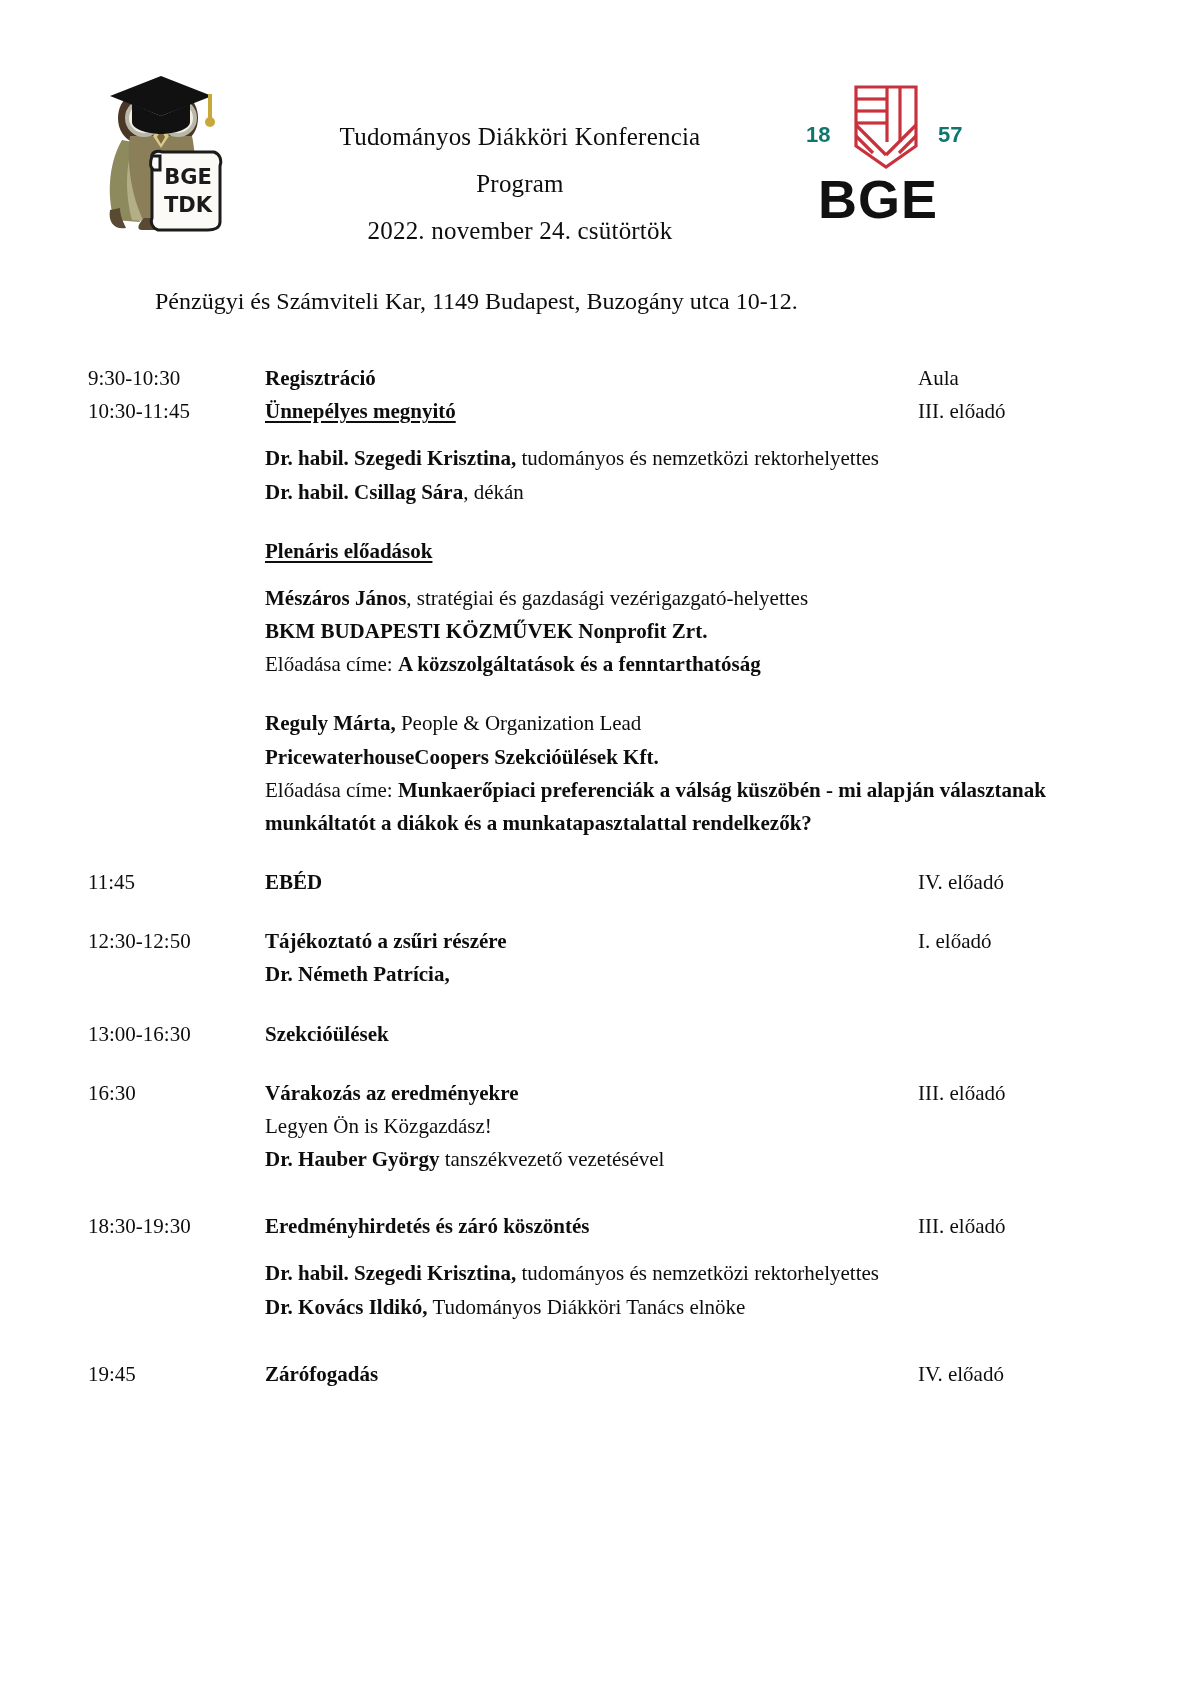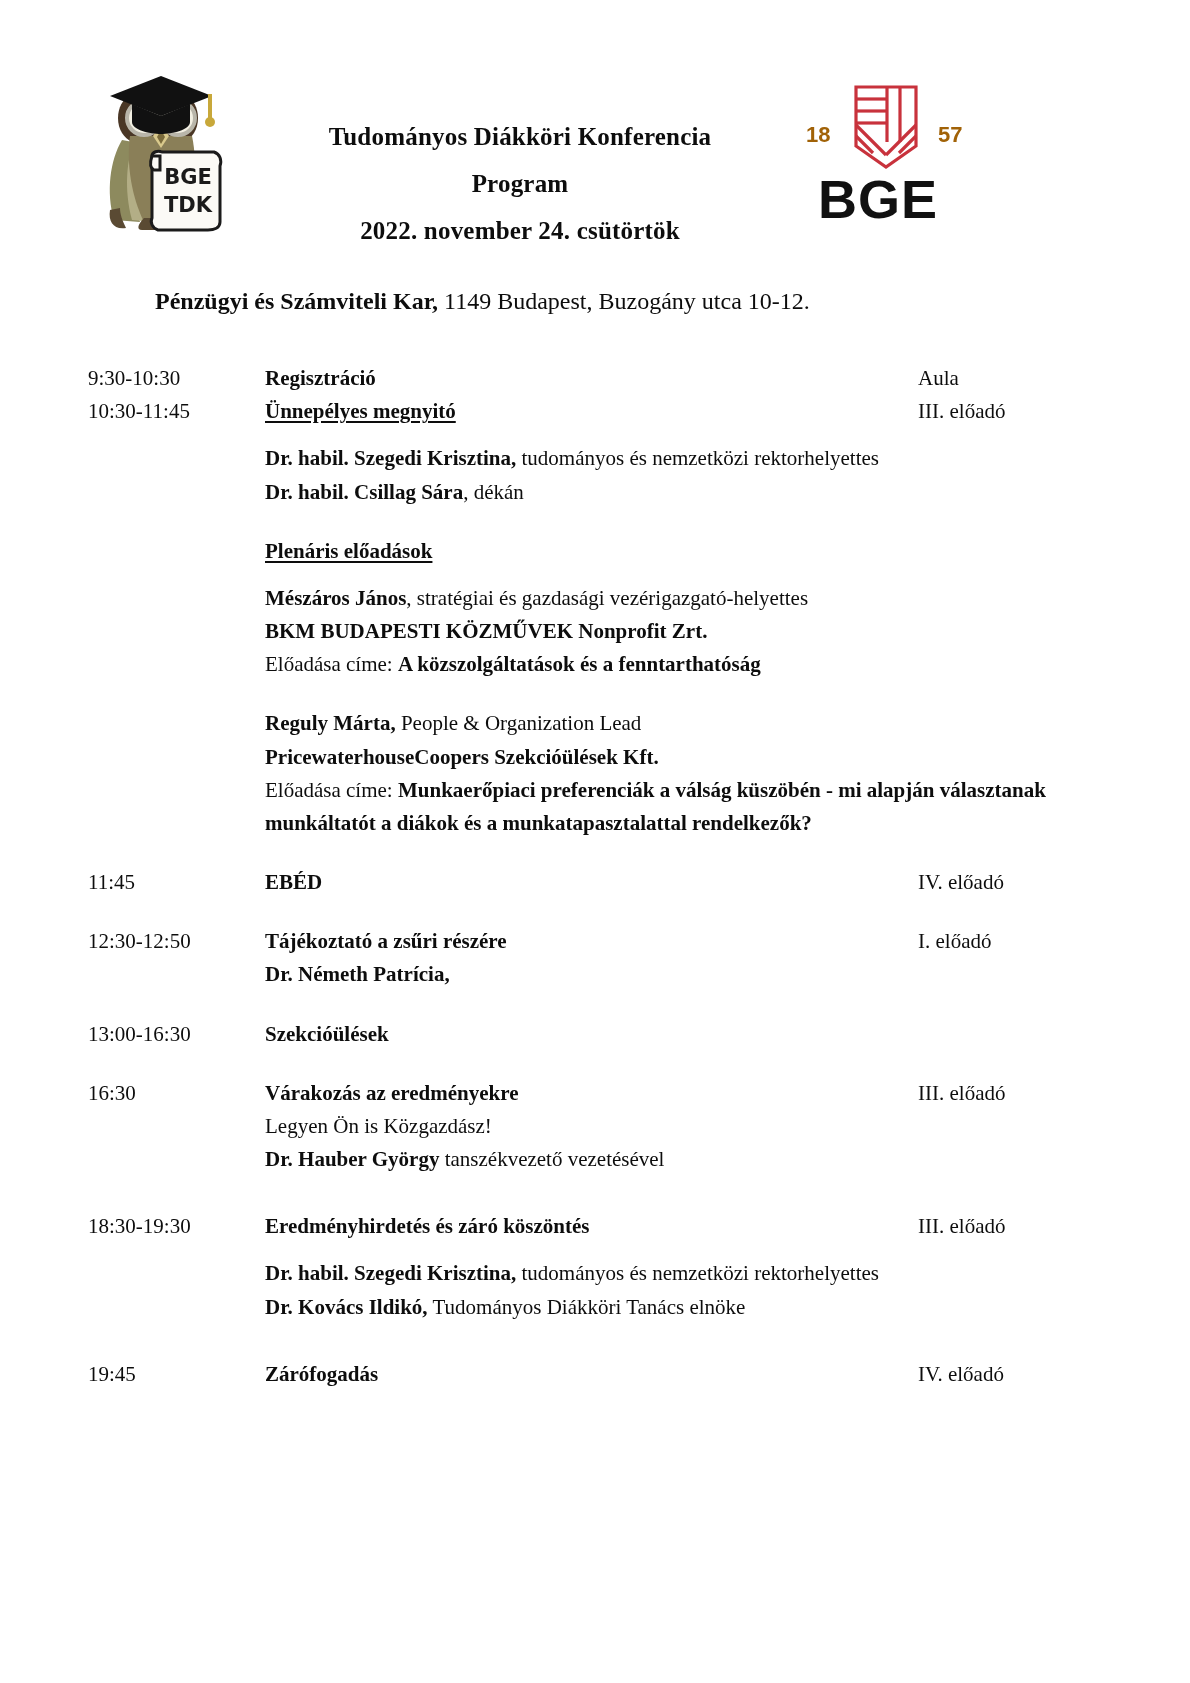--- a/index.html
+++ b/index.html
@@ -35,42 +35,42 @@
     height: 160px;
   }
   .title-block {
     position: absolute;
     left: 250px;
     top: 124px;
     width: 540px;
     text-align: center;
   }
   .title-line {
-    font-weight: bold;
+    font-weight: normal;
     font-size: 25px;
     letter-spacing: 0.2px;
     line-height: 1.0;
     margin-bottom: 22px;
     white-space: nowrap;
   }
   .title-line:last-child { margin-bottom: 0; }
 
   .bge-logo {
     position: absolute;
     left: 806px;
     top: 84px;
     width: 160px;
     height: 150px;
   }
   .bge-year {
     position: absolute;
     font-family: "Liberation Sans", "DejaVu Sans", sans-serif;
     font-weight: bold;
     font-size: 22px;
-    color: #a16207;
+    color: #0f766e;
     top: 38px;
   }
   .bge-year.left  { left: 0px; }
   .bge-year.right { left: 132px; }
   .bge-shield {
     position: absolute;
     left: 47px;
     top: 0px;
     width: 66px;
     height: 86px;
@@ -88,21 +88,21 @@
   }
 
   
   .venue {
     position: absolute;
     left: 155px;
     top: 288px;
     font-size: 24px;
     white-space: nowrap;
   }
-  .venue b { font-weight: bold; }
+  .venue b { font-weight: normal; }
 
   
   .program {
     position: absolute;
     left: 88px;
     top: 362px;
     width: 1010px;
   }
   .row {
     position: relative;

